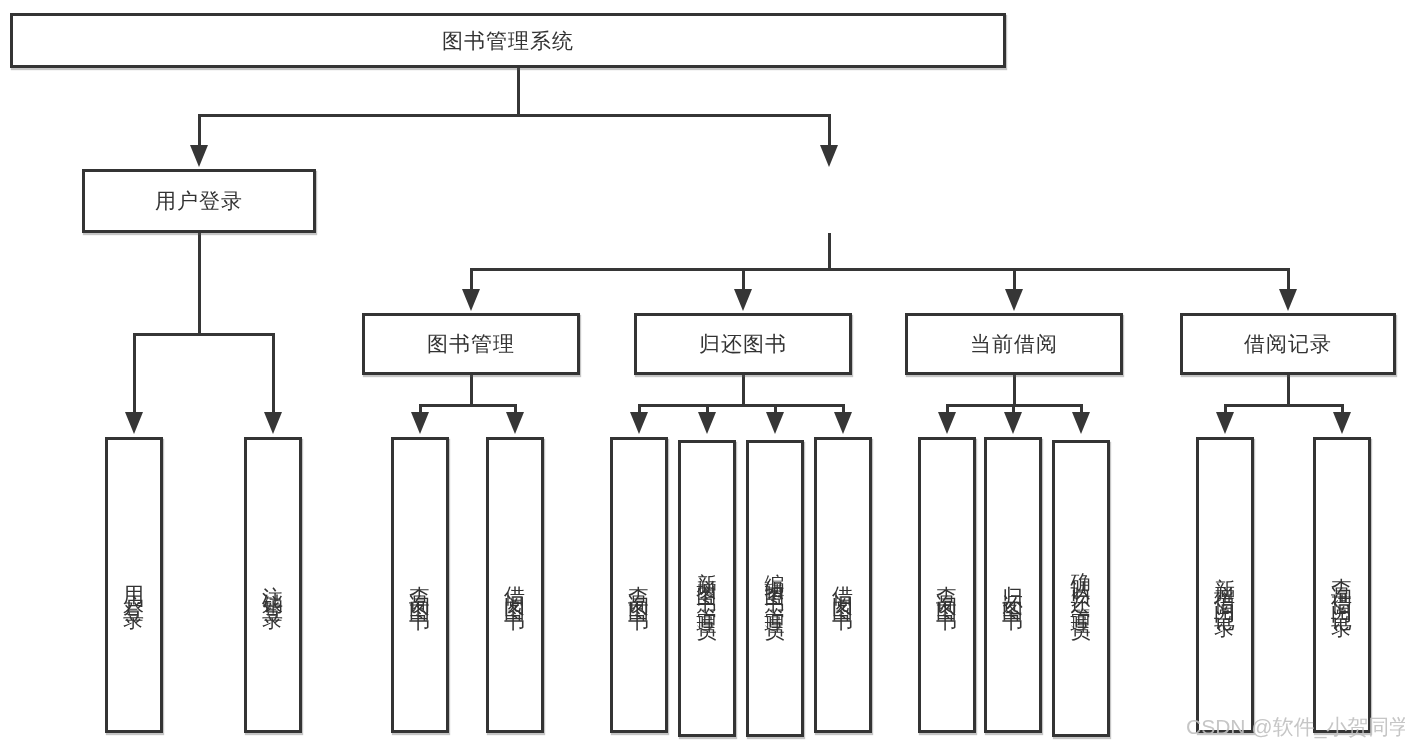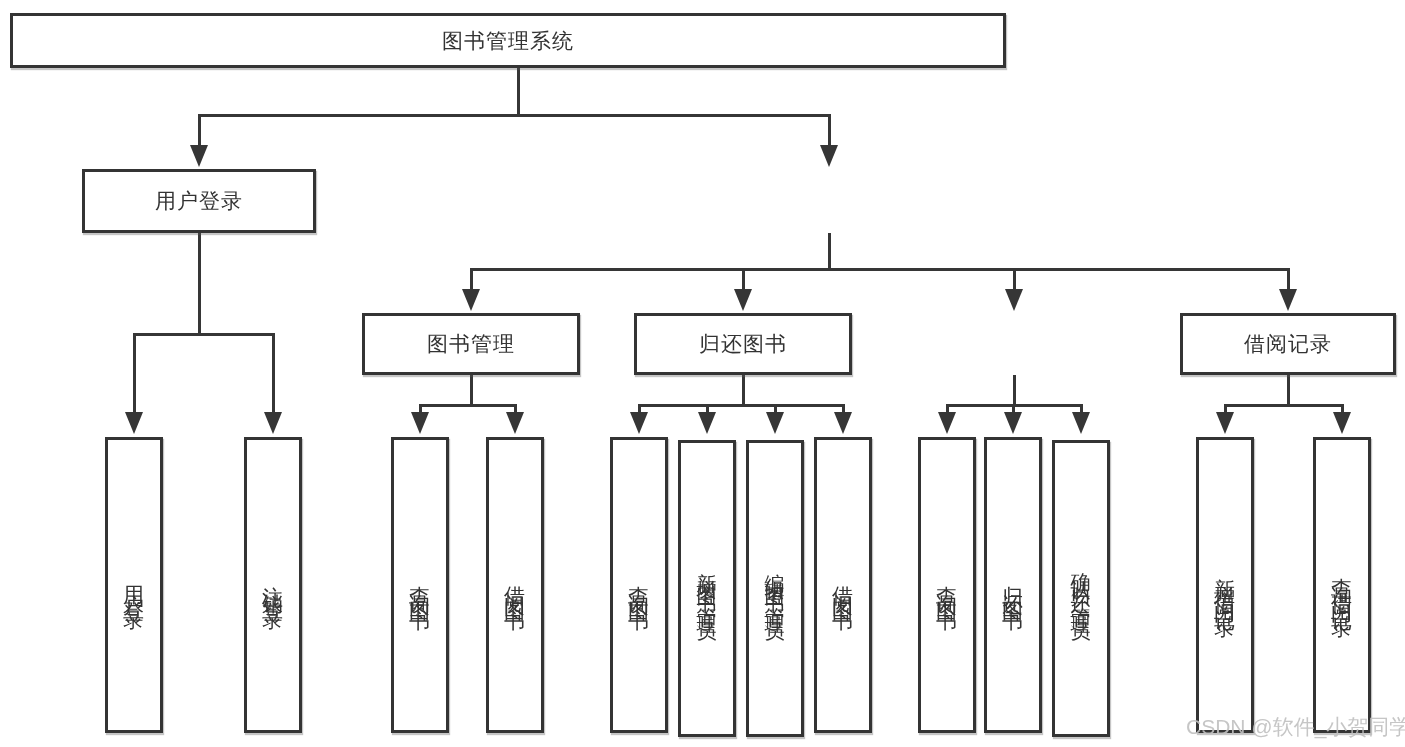--- a/index.html
+++ b/index.html
@@ -75,20 +75,23 @@
 
   <div class="box hbox" style="left:82px;top:169px;width:234px;height:64px">
     <span>用户登录</span>
   </div>
 
   <div class="box hbox" style="left:362px;top:313px;width:218px;height:62px">
     <span>图书管理</span>
   </div>
   <div class="box hbox" style="left:634px;top:313px;width:218px;height:62px">
     <span>归还图书</span>
+  </div>
+  <div class="box hbox" style="left:905px;top:313px;width:218px;height:62px">
+    <span>当前借阅</span>
   </div>
   <div class="box hbox" style="left:1180px;top:313px;width:216px;height:62px">
     <span>借阅记录</span>
   </div>
 
   <div class="box leaf" style="left:105px;top:437px;width:58px;height:296px">
     <span class="vtext">用户登录</span>
   </div>
   <div class="box leaf" style="left:244px;top:437px;width:58px;height:296px">
     <span class="vtext">注销登录</span>

